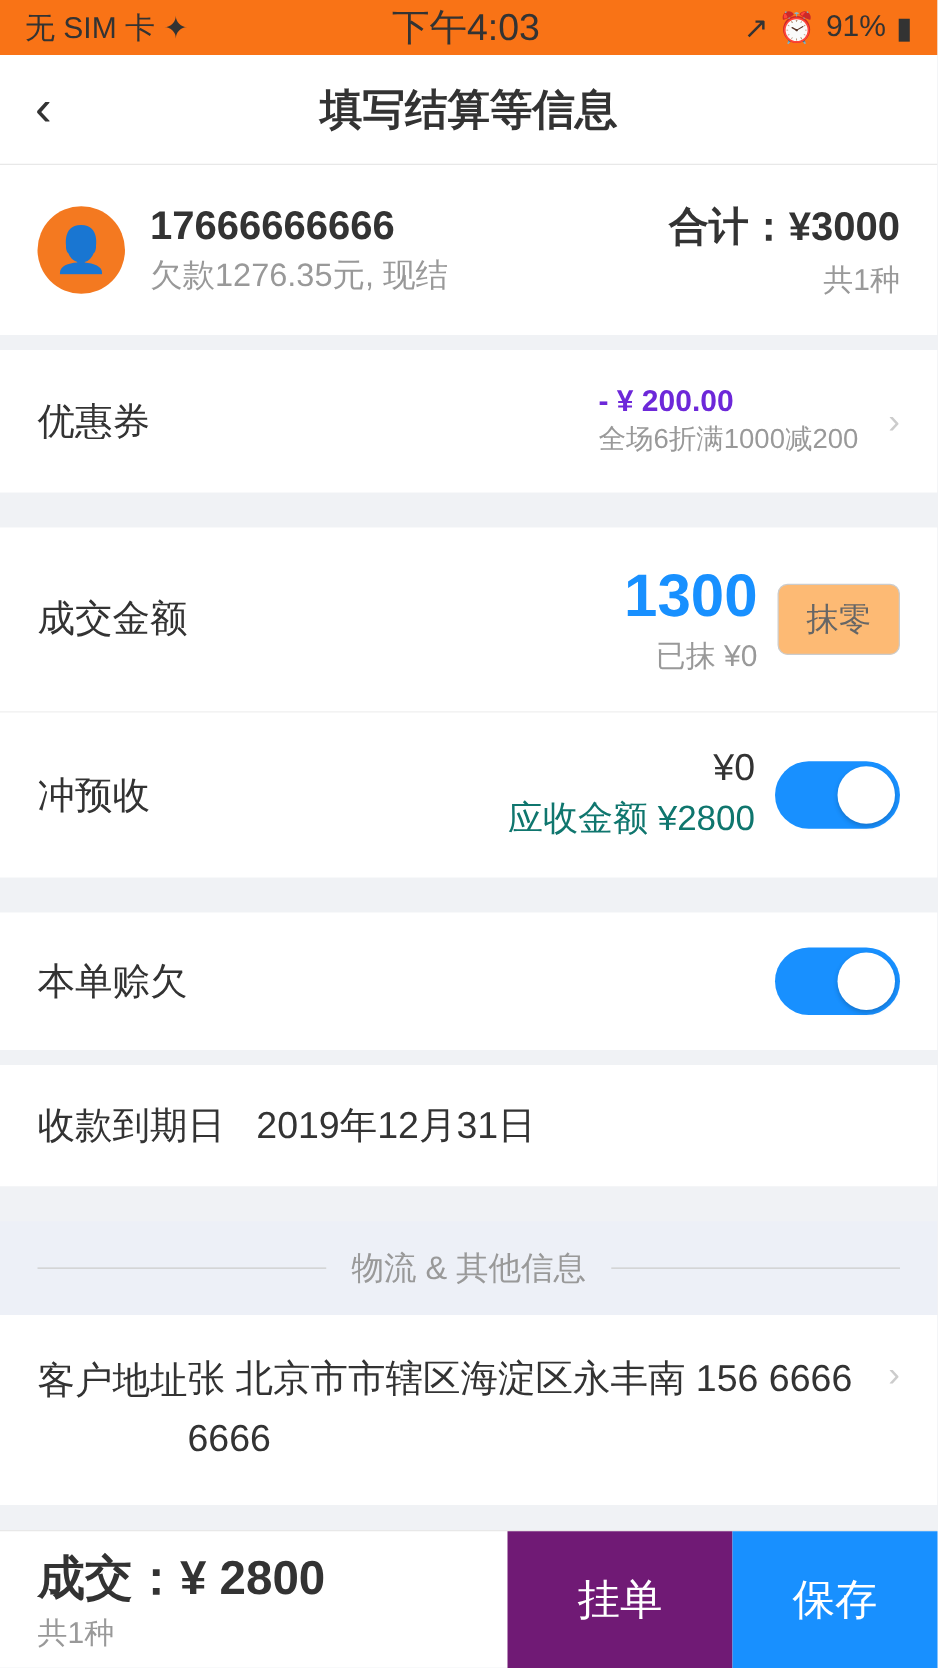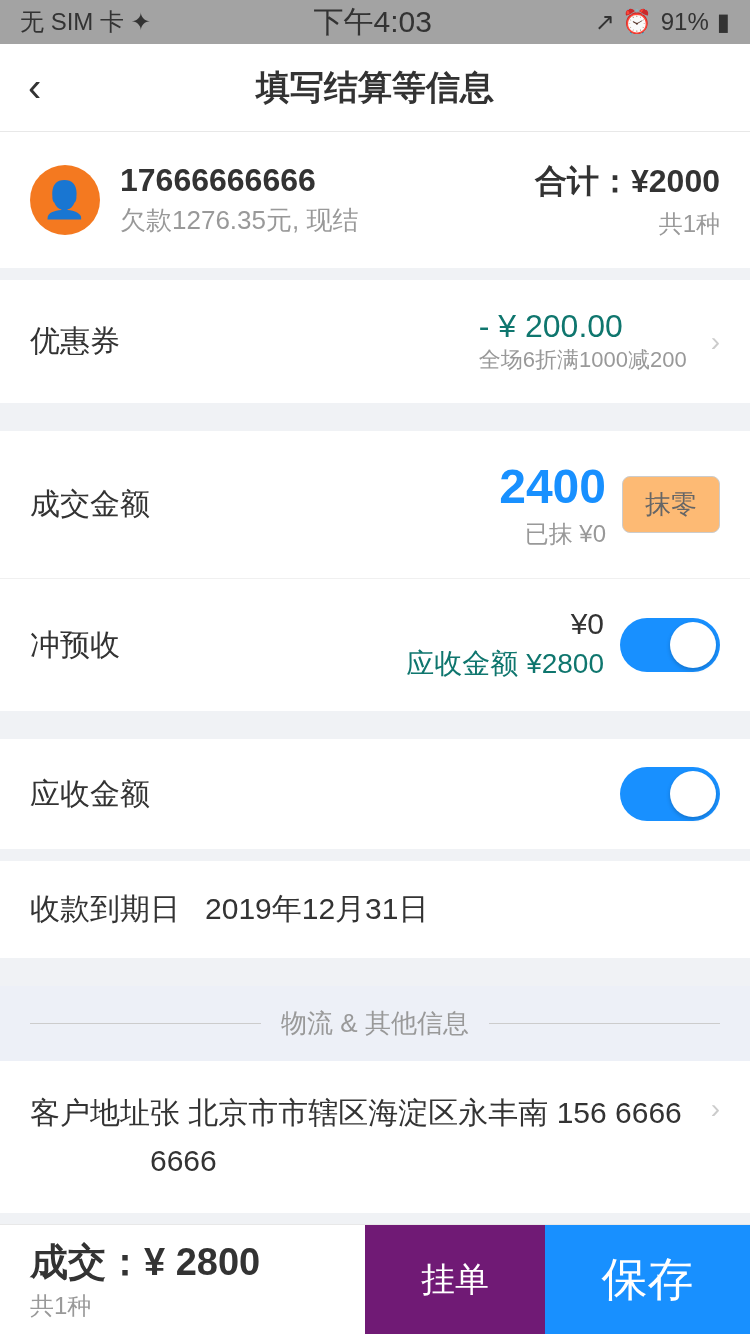--- a/index.html
+++ b/index.html
@@ -9,21 +9,21 @@
       min-height: 1334px;
       font-family: -apple-system, "PingFang SC", "Helvetica Neue", Arial, sans-serif;
       background: #f0f2f5;
       font-size: 28px;
       color: #333;
     }
 
     
     .status-bar {
       height: 44px;
-      background: #a3a3a3;
+      background: #f97316;
       display: flex;
       align-items: center;
       justify-content: space-between;
       padding: 0 20px;
       font-size: 24px;
       color: #333;
     }
     .status-left { display: flex; align-items: center; gap: 8px; }
     .status-center { font-size: 30px; font-weight: 500; }
     .status-right { display: flex; align-items: center; gap: 8px; font-size: 24px; }
@@ -108,21 +108,21 @@
     }
     .row-right {
       display: flex;
       align-items: center;
       gap: 16px;
     }
     .row-value { font-size: 30px; color: #333; text-align: right; }
     .row-sub { font-size: 28px; color: #0f766e; margin-top: 4px; text-align: center; }
 
     
-    .coupon-value { color: #0f766e; font-size: 32px; font-weight: 400; }
+    .coupon-value { color: #6d28d9; font-size: 24px; font-weight: 700; }
     .coupon-desc { font-size: 22px; color: #999; text-align: right; }
     .chevron-icon { color: #ccc; font-size: 28px; margin-left: 8px; }
 
     
     .deal-amount-value {
       font-size: 48px;
       font-weight: 700;
       color: #1890ff;
     }
     .round-btn {
@@ -219,25 +219,25 @@
       background: #701a75;
       color: #fff;
       font-size: 34px;
       font-weight: 500;
       display: flex;
       align-items: center;
       justify-content: center;
       cursor: pointer;
     }
     .btn-save {
-      width: 205px;
+      width: 164px;
       height: 110px;
       background: #1890ff;
       color: #fff;
-      font-size: 46px;
+      font-size: 34px;
       font-weight: 500;
       display: flex;
       align-items: center;
       justify-content: center;
       cursor: pointer;
     }
 
     
     .sep { height: 16px; background: #f0f2f5; }
   </style>
@@ -268,21 +268,21 @@
     <div class="user-left">
       <div class="avatar">
         <span>👤</span>
       </div>
       <div class="user-info">
         <div class="user-phone">17666666666</div>
         <div class="user-debt">欠款1276.35元, 现结</div>
       </div>
     </div>
     <div class="user-total">
-      <div class="total-amount">合计：¥2000</div>
+      <div class="total-amount">合计：¥3000</div>
       <div class="total-count">共1种</div>
     </div>
   </div>
 
   <div class="section">
     <div class="row">
       <div class="row-label">优惠券</div>
       <div class="row-right">
         <div>
           <div class="coupon-value">- ¥ 200.00</div>
@@ -294,21 +294,21 @@
   </div>
 
   <div class="sep"></div>
 
   <div class="section">
 
     <div class="row">
       <div class="row-label">成交金额</div>
       <div class="row-right">
         <div>
-          <div class="deal-amount-value">2400</div>
+          <div class="deal-amount-value">1300</div>
           <div class="already-erased">已抹  ¥0</div>
         </div>
         <button class="round-btn">抹零</button>
       </div>
     </div>
 
     <div class="row">
       <div class="row-label">冲预收</div>
       <div class="row-right">
         <div>
@@ -319,21 +319,21 @@
           <div class="toggle-knob"></div>
         </div>
       </div>
     </div>
   </div>
 
   <div class="sep"></div>
 
   <div class="section">
     <div class="row">
-      <div class="row-label">应收金额</div>
+      <div class="row-label">本单赊欠</div>
       <div class="row-right">
         <div class="toggle">
           <div class="toggle-knob"></div>
         </div>
       </div>
     </div>
   </div>
 
   <div class="section">
     <div class="row">

